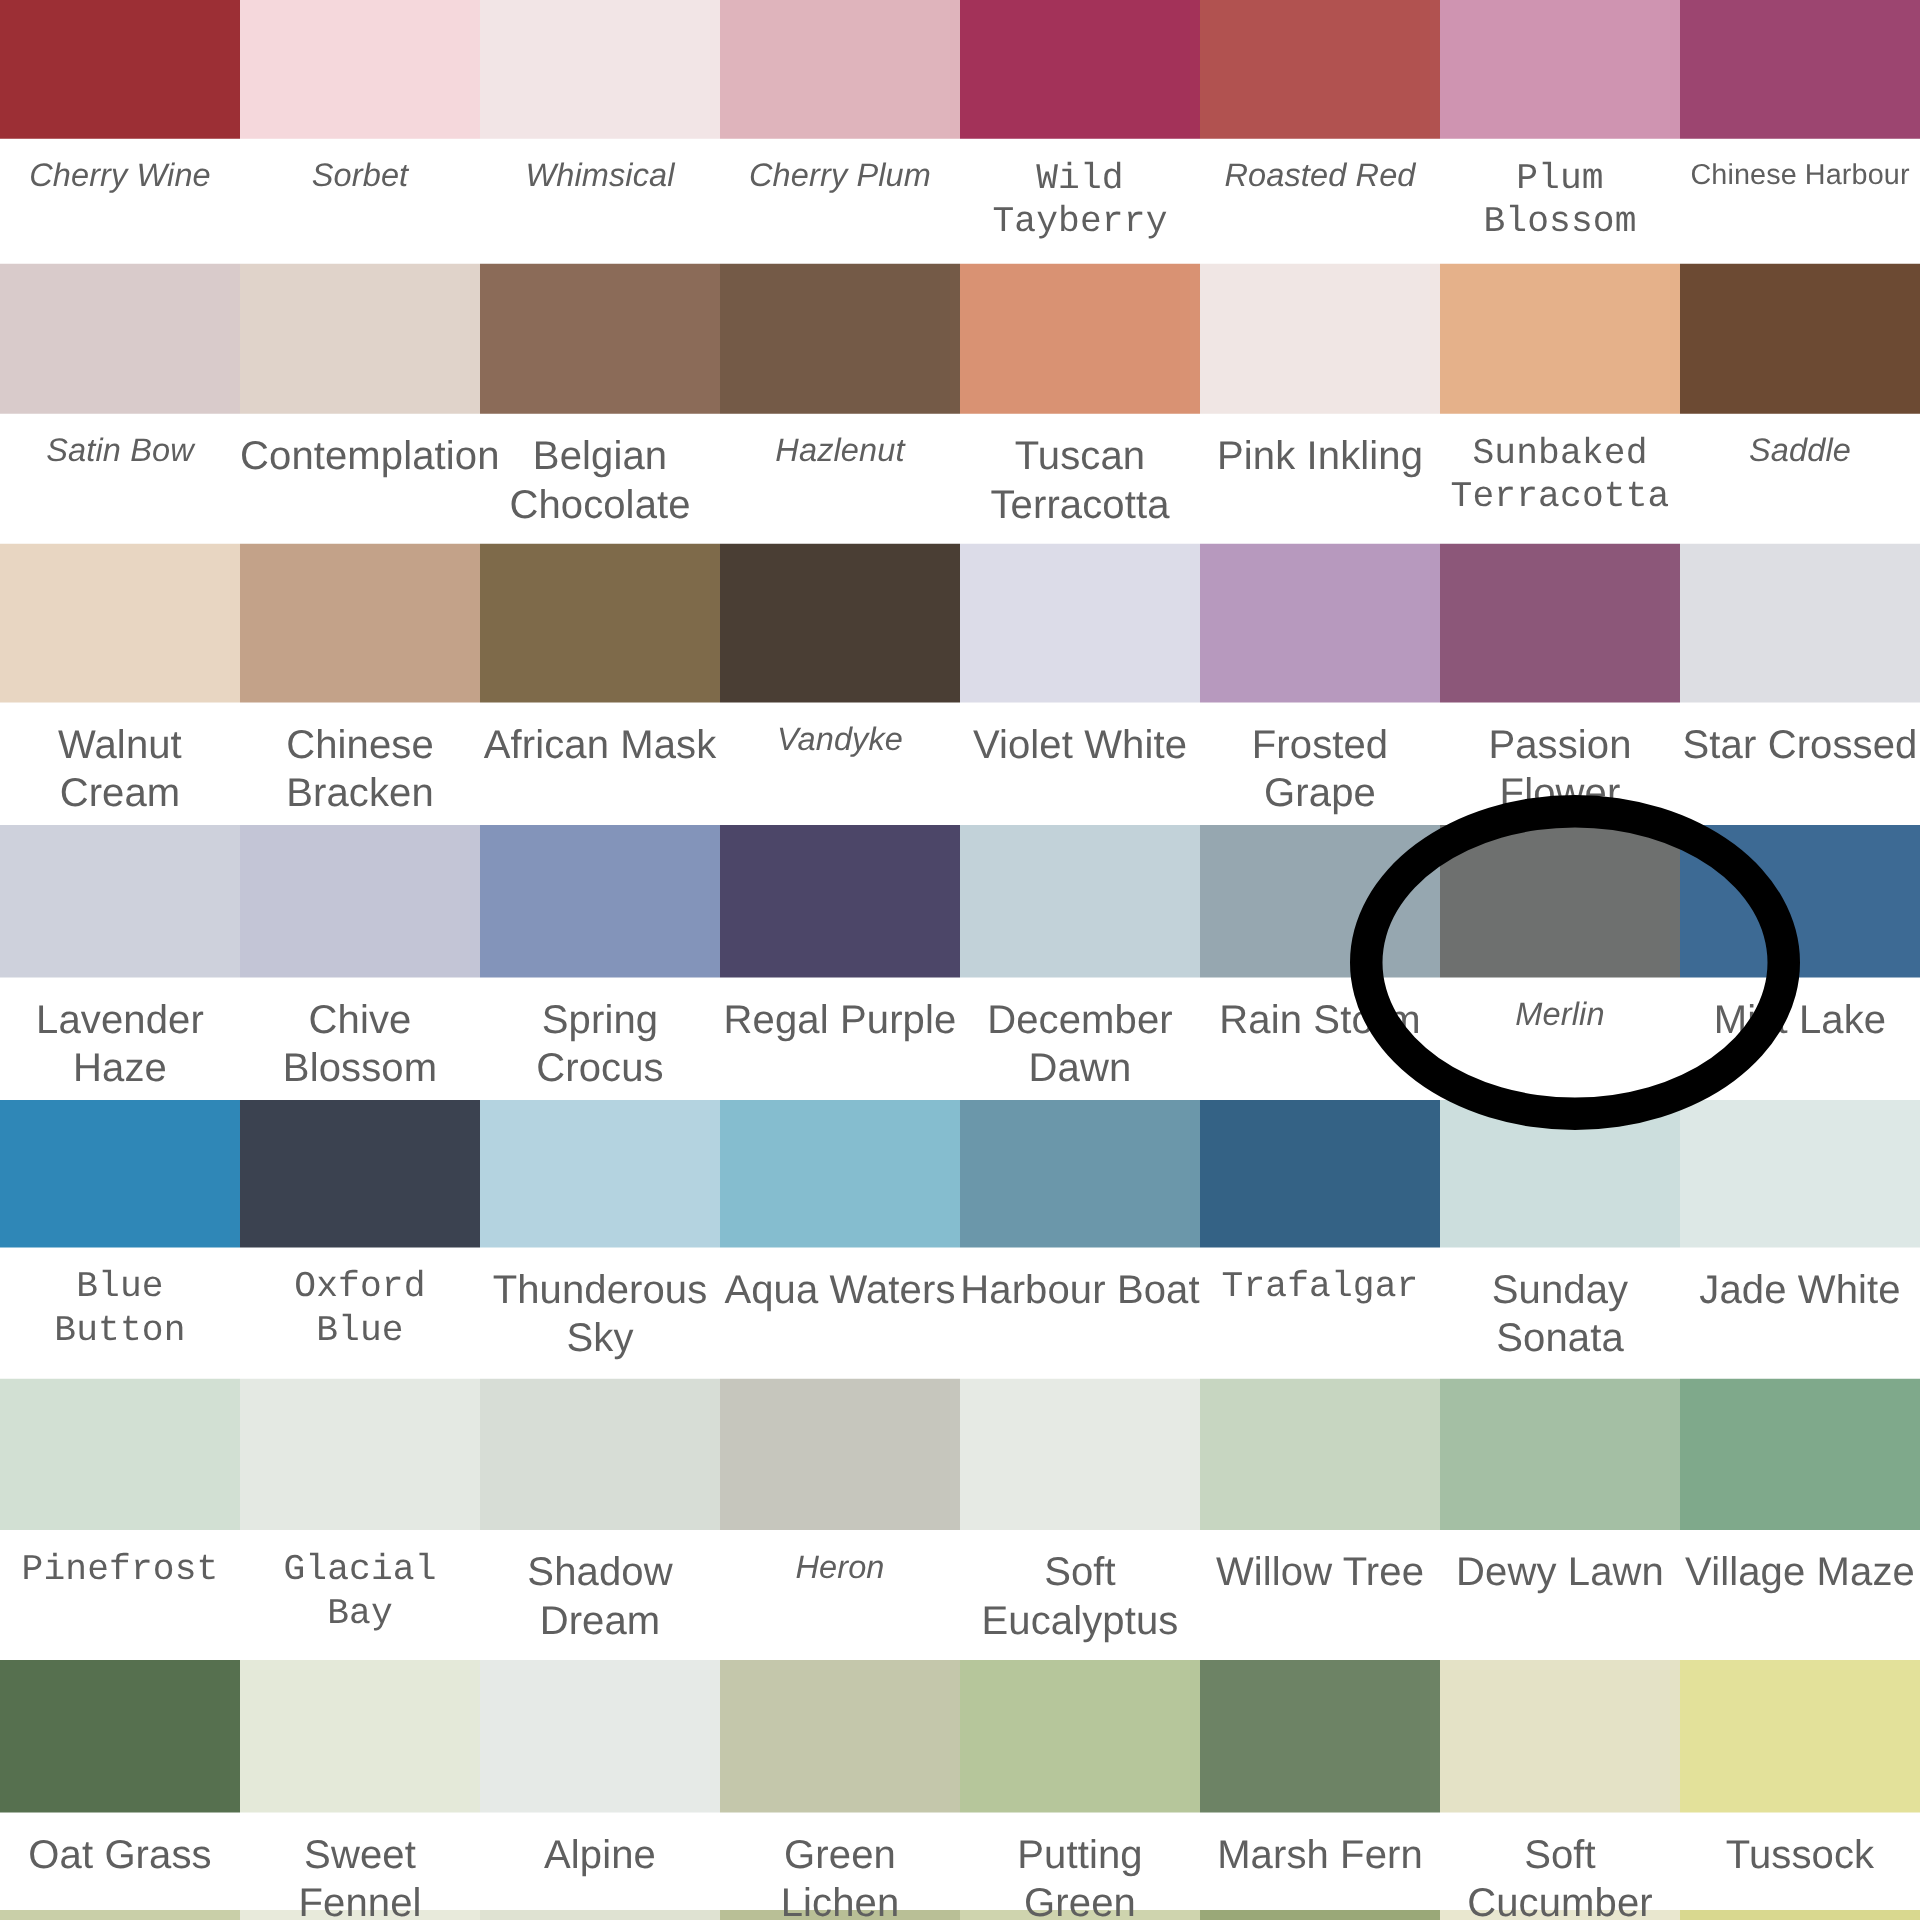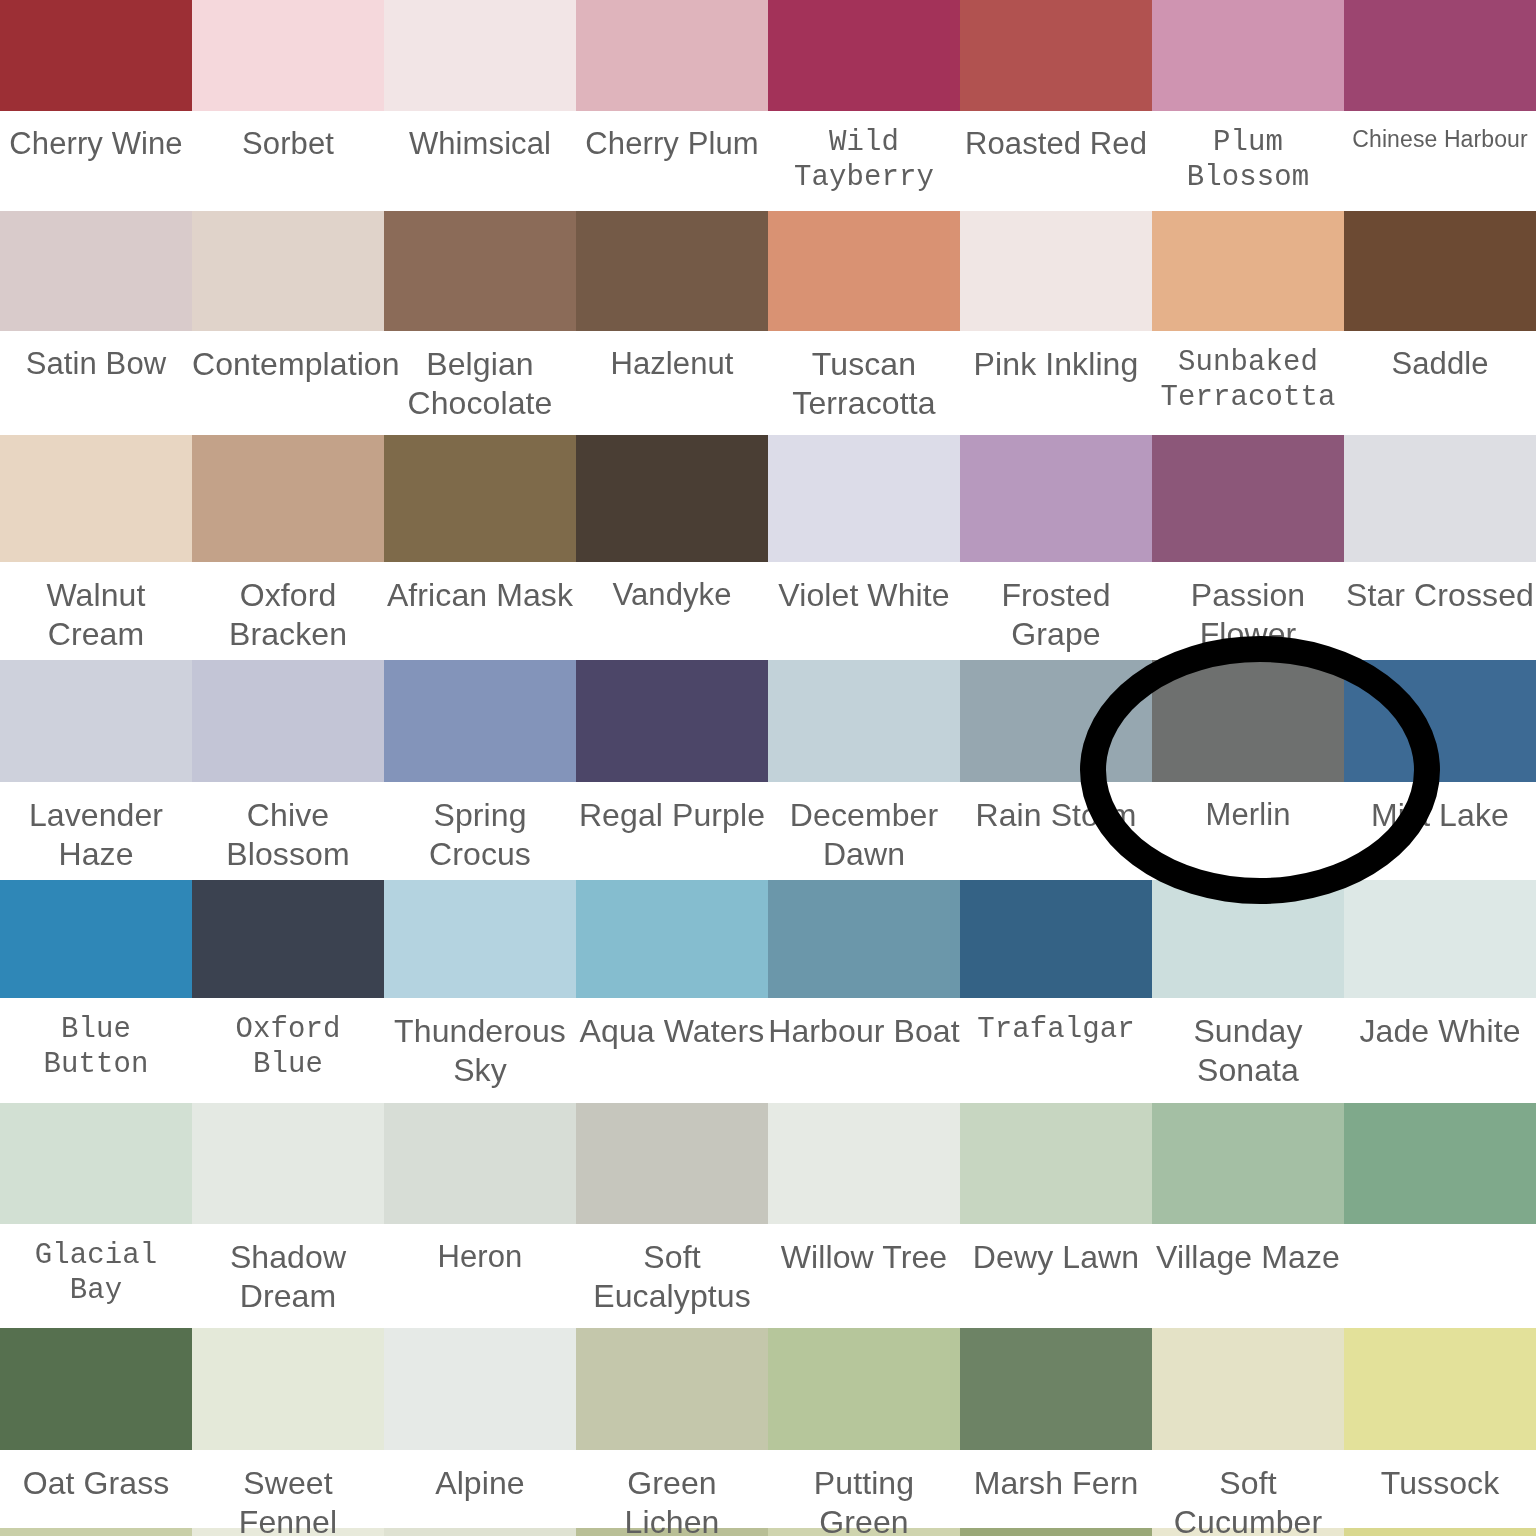--- a/index.html
+++ b/index.html
@@ -50,21 +50,21 @@
     box-sizing: border-box;
     letter-spacing: 0.1px;
     word-break: normal;
   }
   .label-cell .lbl {
     display: block;
     width: 192px;
     white-space: normal;
   }
   
-  .fs-xl { font-size: 31px; }
+  .fs-xl { font-size: 26px; font-style: italic; }
   .fs-lg { font-size: 29px; font-family: Liberation Mono, monospace; }
   .fs-md { font-size: 32px; }
   .fs-sm { font-size: 32px; }
   .fs-xs { font-size: 23px; }
 
   
   #merlin-highlight {
     position: absolute;
     pointer-events: none;
     left: 1080px;
@@ -180,21 +180,21 @@
       <div class="swatch" style="background: rgb(220, 220, 232);"></div>
       <div class="swatch" style="background: rgb(183, 153, 190);"></div>
       <div class="swatch" style="background: rgb(140, 87, 121);"></div>
       <div class="swatch" style="background: rgb(221, 222, 227);"></div>
     </div>
     <div class="label-strip" style="height:98px;">
       <div class="label-cell fs-md">
           <span class="lbl">Walnut Cream</span>
         </div>
       <div class="label-cell fs-sm">
-          <span class="lbl">Oxford Bracken</span>
+          <span class="lbl">Chinese Bracken</span>
         </div>
       <div class="label-cell fs-md">
           <span class="lbl">African Mask</span>
         </div>
       <div class="label-cell fs-xl">
           <span class="lbl">Vandyke</span>
         </div>
       <div class="label-cell fs-md">
           <span class="lbl">Violet White</span>
         </div>
@@ -294,20 +294,23 @@
       <div class="swatch" style="background: rgb(228, 233, 227);"></div>
       <div class="swatch" style="background: rgb(215, 221, 214);"></div>
       <div class="swatch" style="background: rgb(198, 198, 189);"></div>
       <div class="swatch" style="background: rgb(230, 234, 228);"></div>
       <div class="swatch" style="background: rgb(199, 214, 193);"></div>
       <div class="swatch" style="background: rgb(164, 191, 164);"></div>
       <div class="swatch" style="background: rgb(127, 169, 139);"></div>
     </div>
     <div class="label-strip" style="height:104px;">
       <div class="label-cell fs-lg">
+          <span class="lbl">Pinefrost</span>
+        </div>
+      <div class="label-cell fs-lg">
           <span class="lbl">Glacial Bay</span>
         </div>
       <div class="label-cell fs-md">
           <span class="lbl">Shadow Dream</span>
         </div>
       <div class="label-cell fs-xl">
           <span class="lbl">Heron</span>
         </div>
       <div class="label-cell fs-sm">
           <span class="lbl">Soft Eucalyptus</span>

